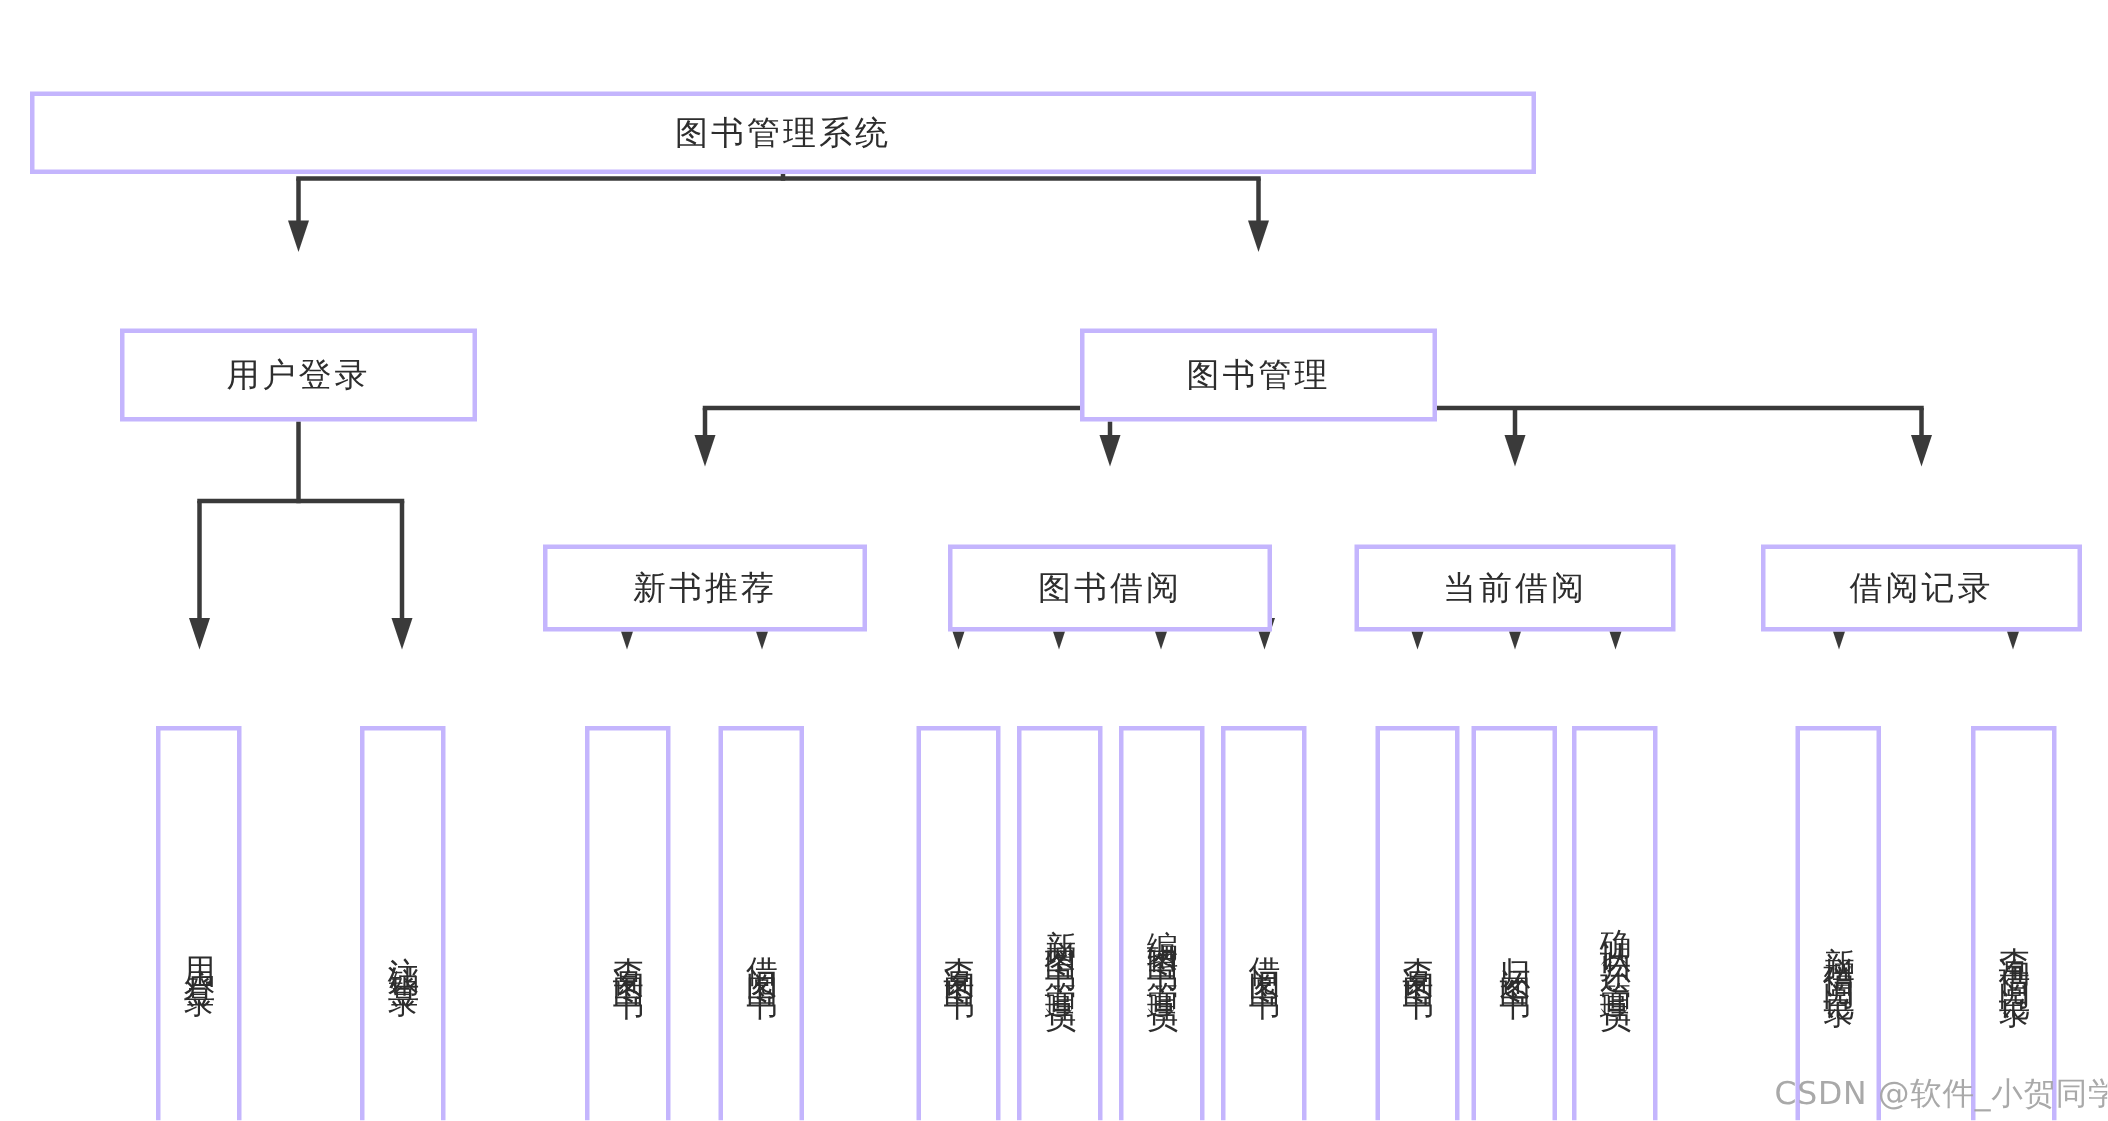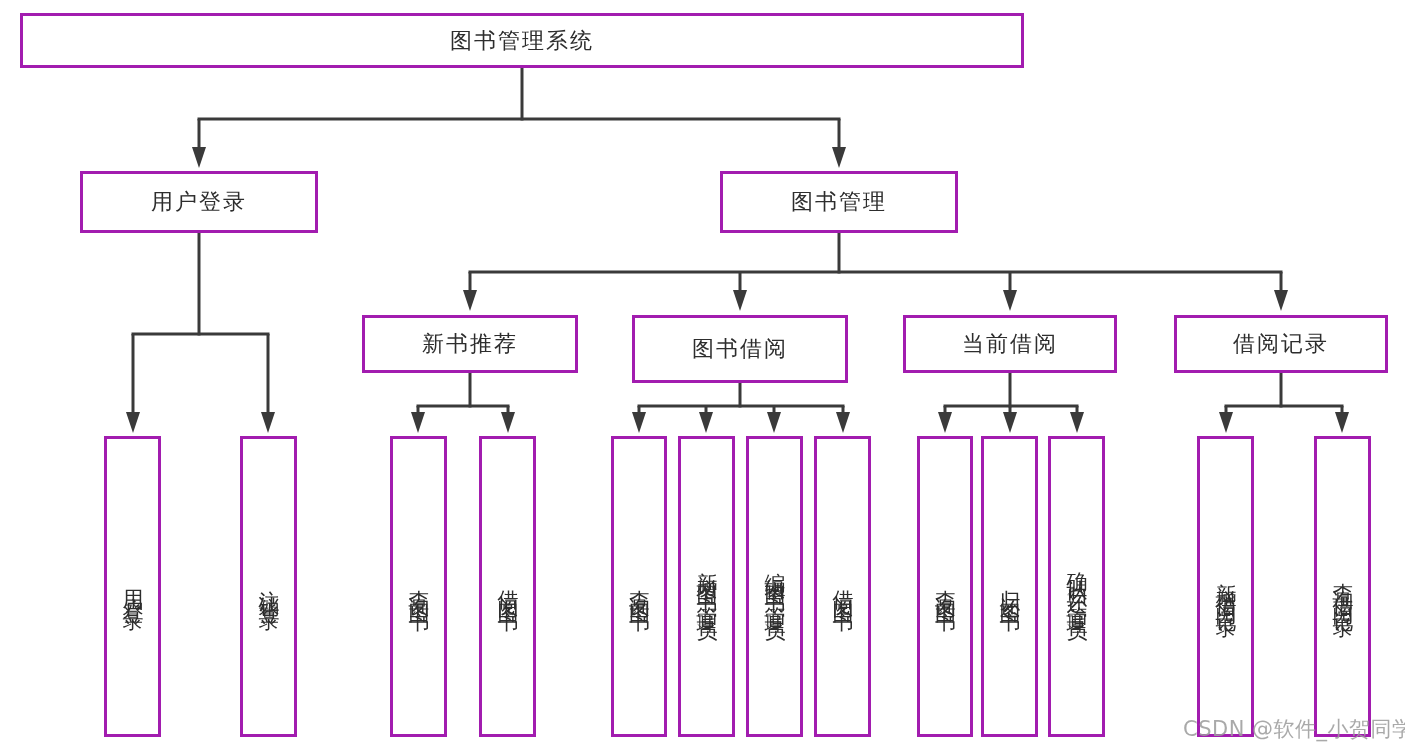--- a/index.html
+++ b/index.html
@@ -20,36 +20,37 @@
     position: absolute;
     left: 0;
     top: 0;
     width: 1405px;
     height: 747px;
     z-index: 1;
   }
   .node {
     position: absolute;
     box-sizing: border-box;
-    border: 3px solid #a21caf;
+    border: 3px solid #c4b5fd;
     background: #ffffff;
     display: flex;
     align-items: center;
     justify-content: center;
     z-index: 2;
     font-size: 22px;
     letter-spacing: 2px;
     color: #2d2d2d;
+    margin-top: 48px;
   }
   
   .n-root  { left: 20px;   top: 13px;  width: 1004px; height: 55px; }
   .n-login { left: 80px;   top: 171px; width: 238px;  height: 62px; }
   .n-mgmt  { left: 720px;  top: 171px; width: 238px;  height: 62px; }
   .n-rec   { left: 362px;  top: 315px; width: 216px;  height: 58px; }
-  .n-bor   { left: 632px;  top: 315px; width: 216px;  height: 68px; }
+  .n-bor   { left: 632px;  top: 315px; width: 216px;  height: 58px; }
   .n-cur   { left: 903px;  top: 315px; width: 214px;  height: 58px; }
   .n-rcd   { left: 1174px; top: 315px; width: 214px;  height: 58px; }
   
   .leaf {
     top: 436px;
     height: 301px;
     writing-mode: vertical-rl;
     text-orientation: mixed;
     font-size: 21px;
     letter-spacing: 7px;

